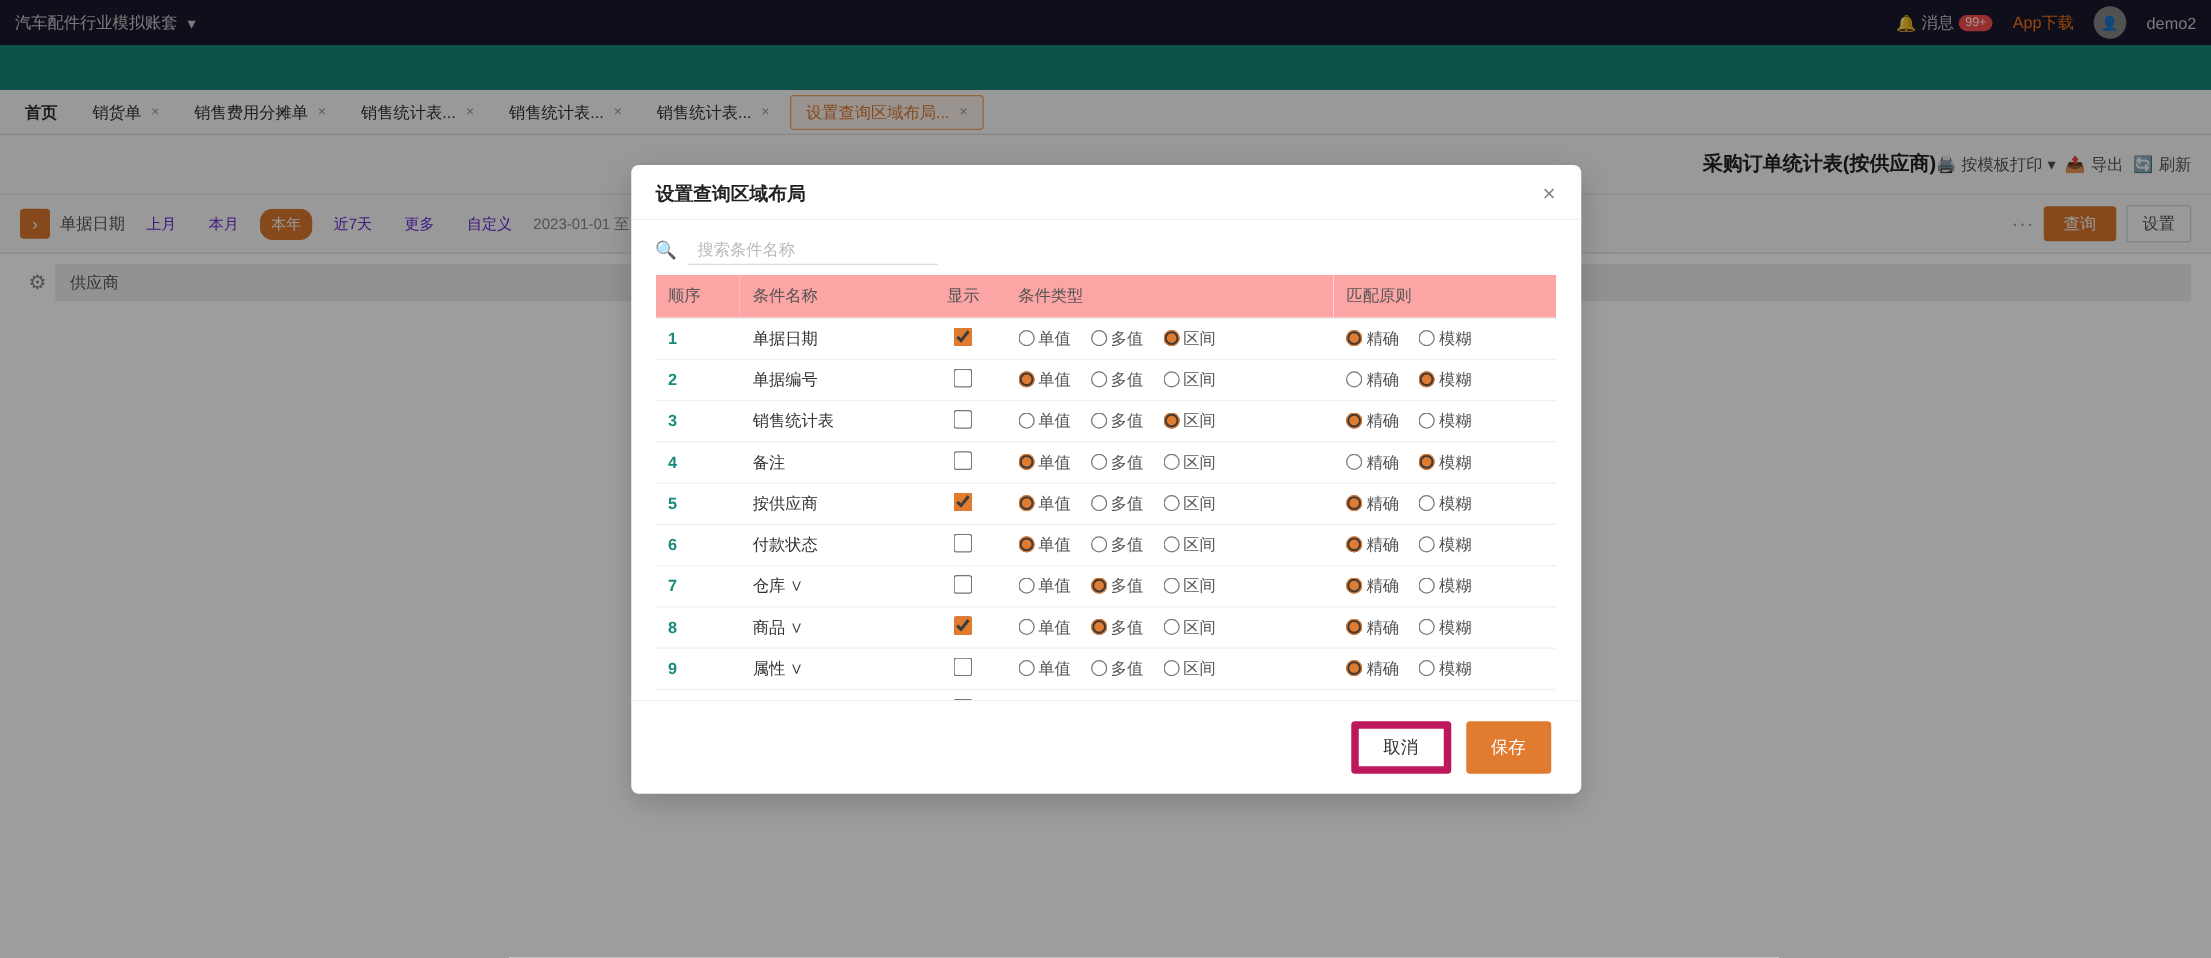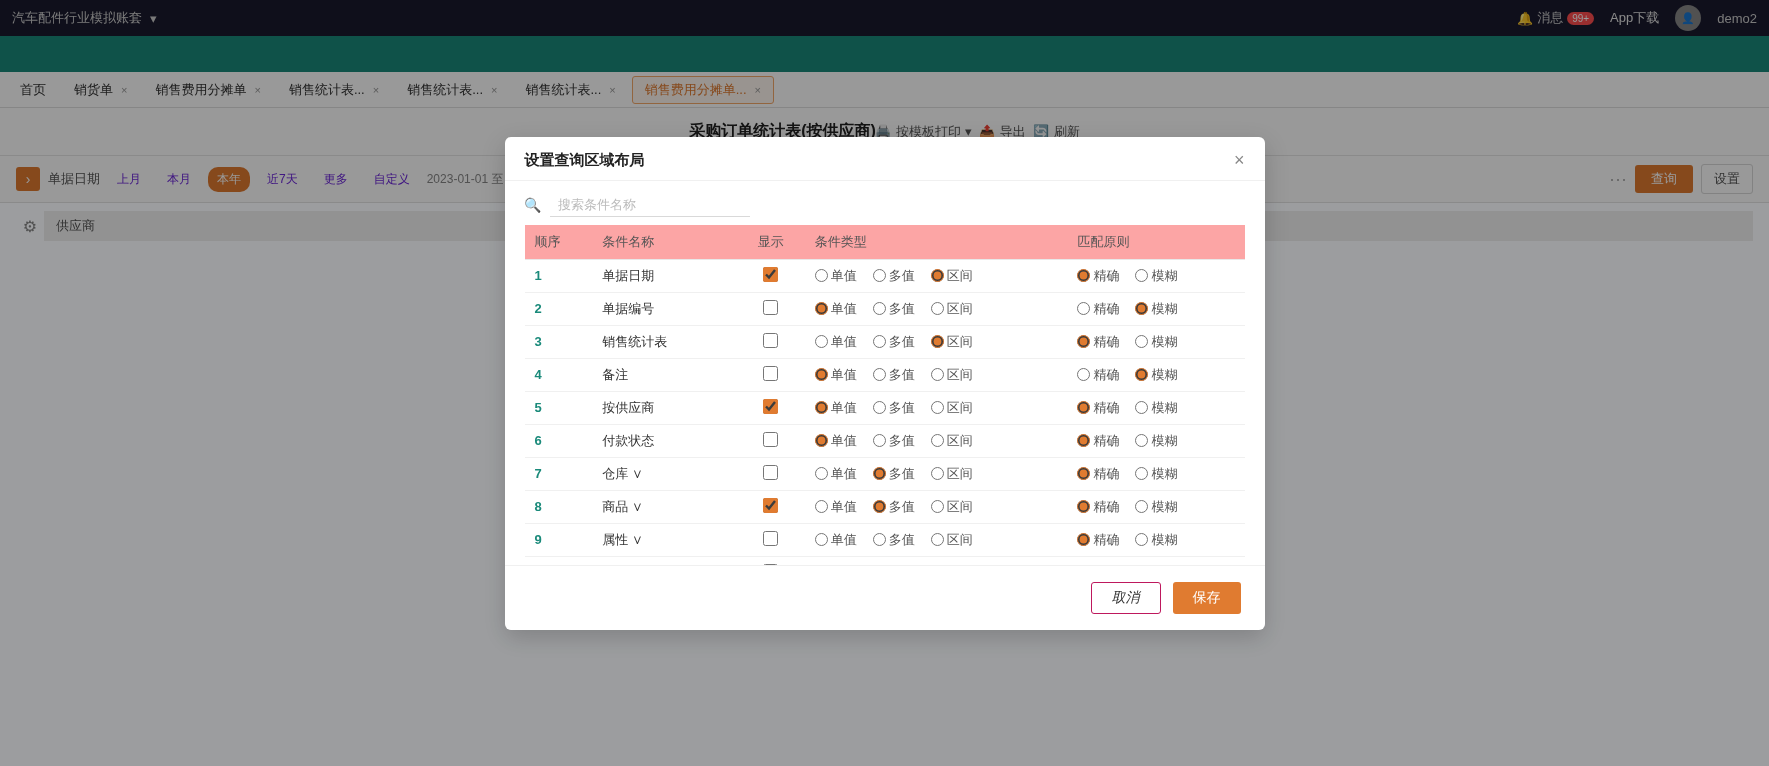--- a/index.html
+++ b/index.html
@@ -11,21 +11,21 @@
       background: #1a1a2e;
       display: flex;
       align-items: center;
       justify-content: space-between;
       padding: 0 12px;
       color: #ccc;
     }
     .top-bar-left { display: flex; align-items: center; gap: 8px; font-size: 13px; }
     .top-bar-right { display: flex; align-items: center; gap: 16px; font-size: 13px; }
     .top-bar-right .badge { background: #ff4d4f; color: #fff; border-radius: 10px; padding: 1px 5px; font-size: 10px; }
-    .top-bar-right .app-download { color: #e5e5e5; cursor: pointer; }
+    .top-bar-right .app-download { color: #f97316; cursor: pointer; }
     .top-bar-right .user-avatar { width: 26px; height: 26px; border-radius: 50%; background: #888; display: inline-flex; align-items: center; justify-content: center; color: #fff; font-size: 11px; }
 
     
     .tab-bar {
       height: 36px;
       background: #fff;
       display: flex;
       align-items: center;
       padding: 0 8px;
       border-bottom: 1px solid #e0e0e0;
@@ -37,30 +37,30 @@
       display: flex;
       align-items: center;
       gap: 4px;
       border-radius: 3px;
       cursor: pointer;
       font-size: 13px;
       color: #333;
     }
     .tab-item.active { background: #fff7f0; color: #e07b30; border: 1px solid #f5a96a; }
     .tab-item .close-x { font-size: 11px; color: #999; margin-left: 4px; cursor: pointer; }
-    .tab-home { font-weight: 400; align-items: center; }
+    .tab-home { font-weight: 700; align-items: center; }
 
     
     .page-header {
       height: 48px;
       background: #fff;
       display: flex;
       align-items: center;
       padding: 0 16px;
-      justify-content: center;
+      justify-content: flex-end;
       border-bottom: 1px solid #e8e8e8;
     }
     .page-title { font-size: 16px; font-weight: 600; color: #222; }
     .header-actions { display: flex; gap: 8px; }
     .btn-print { display: flex; align-items: center; gap: 4px; color: #555; font-size: 13px; cursor: pointer; }
     .btn-export, .btn-refresh { display: flex; align-items: center; gap: 4px; color: #555; font-size: 13px; cursor: pointer; }
 
     
     .filter-bar {
       background: #fff;
@@ -200,21 +200,21 @@
     .modal-table-wrap::-webkit-scrollbar-thumb { background: #ccc; border-radius: 3px; }
 
     
     .modal-footer {
       display: flex;
       justify-content: flex-end;
       gap: 12px;
       padding: 16px 24px;
       border-top: 1px solid #f0f0f0;
     }
-    .btn-cancel { padding: 6px 20px; border: 1px solid #be185d; background: #fff; color: #333; border-radius: 3px; cursor: pointer; font-size: 14px; font-style: italic; }
+    .btn-cancel { padding: 6px 20px; border: 6px solid #be185d; background: #fff; color: #333; border-radius: 3px; cursor: pointer; font-size: 14px; }
     .btn-save { padding: 6px 20px; border: none; background: #e07b30; color: #fff; border-radius: 3px; cursor: pointer; font-size: 14px; }
 
     
     .bg-content {
       position: fixed; top: 0; left: 0; right: 0; bottom: 0;
       z-index: 0;
       filter: brightness(0.92);
     }
     .teal-header { background: #1a8a7a; height: 36px; }
   </style>
@@ -264,21 +264,21 @@
     </div>
     <div class="tab-item">
       <span>销售统计表...</span>
       <span class="close-x">×</span>
     </div>
     <div class="tab-item">
       <span>销售统计表...</span>
       <span class="close-x">×</span>
     </div>
     <div class="tab-item active">
-      <span>销售费用分摊单...</span>
+      <span>设置查询区域布局...</span>
       <span class="close-x">×</span>
     </div>
   </div>
 
   <div class="page-header">
     <h1 class="page-title">采购订单统计表(按供应商)</h1>
     <div class="header-actions">
       <div class="btn-print">
         <span>🖨️</span>
         <span>按模板打印</span>

